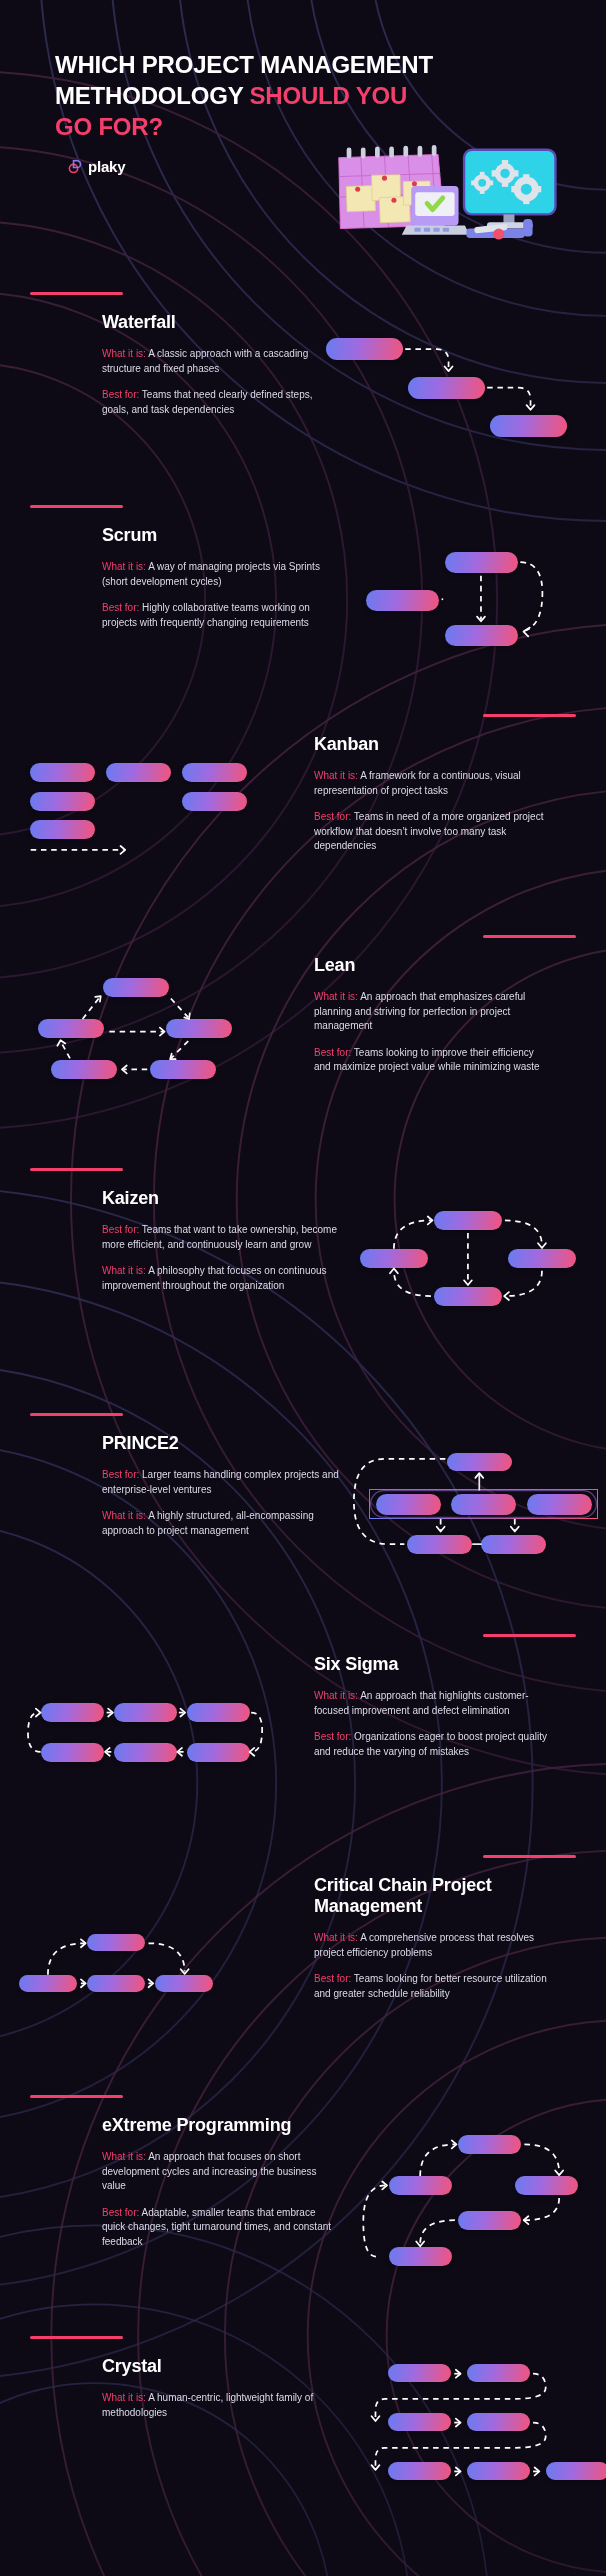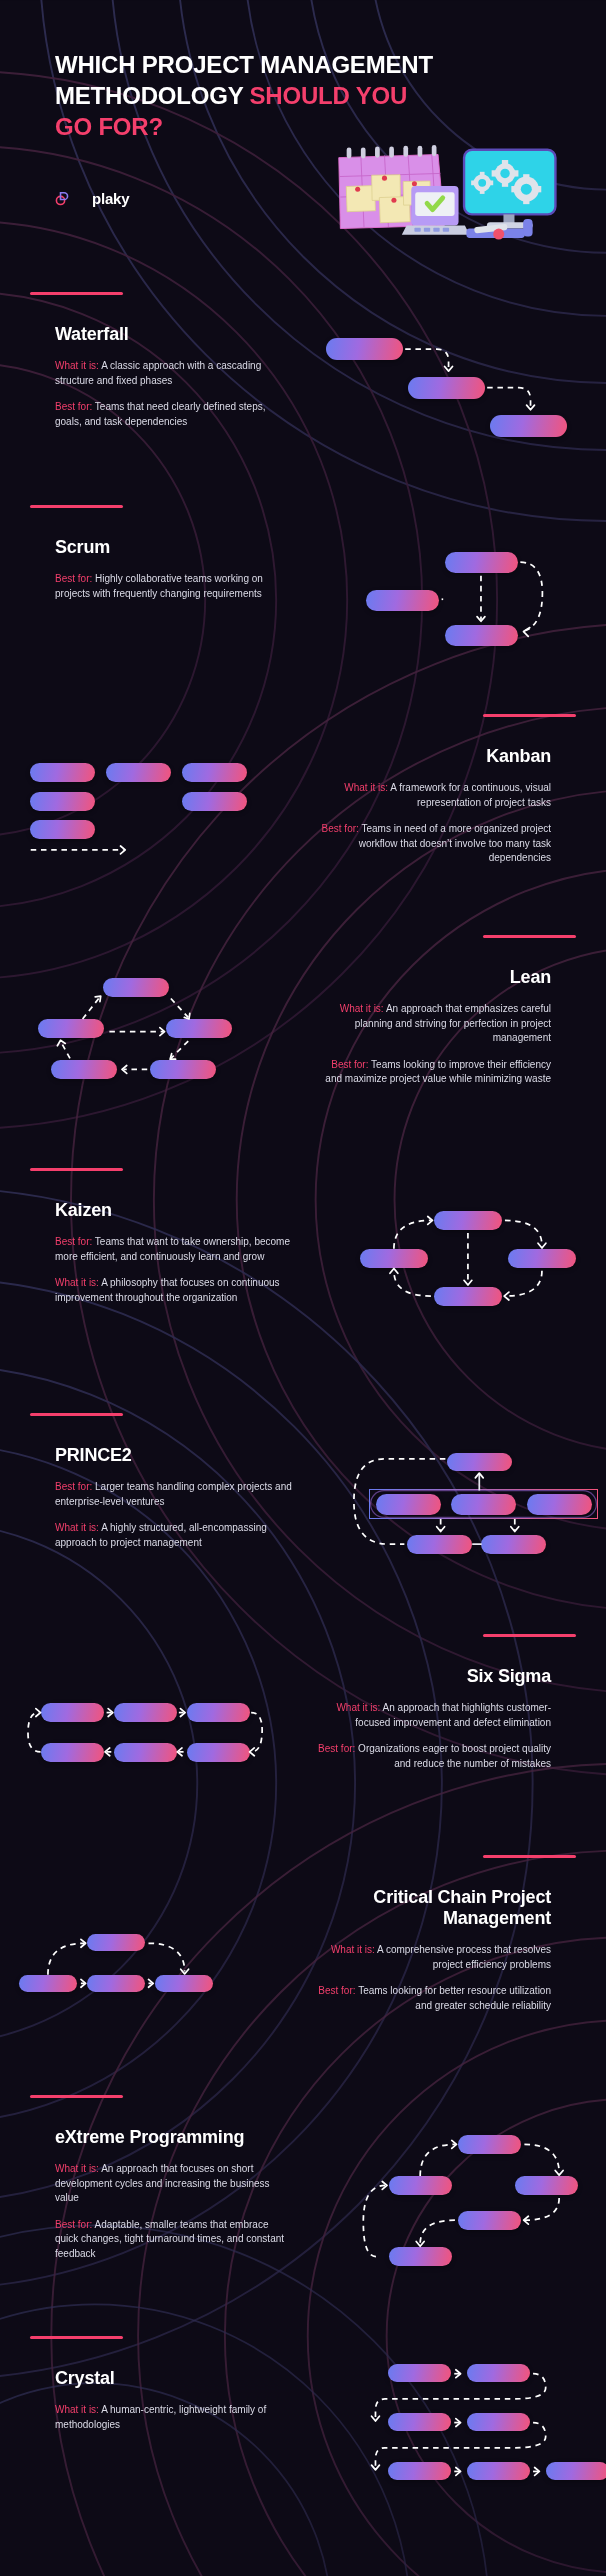--- a/index.html
+++ b/index.html
@@ -18,38 +18,38 @@
   #page { position:relative; z-index:2; width:606px; height:2576px; }
 
   
   .header { position:absolute; left:0; top:0; width:606px; height:260px; }
   .title {
     position:absolute; left:55px; top:49px; width:410px;
     font-size:24px; font-weight:bold; line-height:1.30;
     letter-spacing:-0.2px; color:#ffffff; text-transform:uppercase;
   }
   .title .hl { color:#f43f6c; }
-  .logo { position:absolute; left:55px; top:158px; display:flex; align-items:center; gap:22px;margin-top:32px; }
+  .logo { position:absolute; left:68px; top:158px; display:flex; align-items:center; gap:5px; }
   .logo-mark { width:15px; height:15px; position:relative; }
   .logo-text { font-size:15px; font-weight:bold; color:#fff; letter-spacing:-0.2px; }
 
   .hero { position:absolute; left:312px; top:140px; width:260px; height:107px; }
 
   
   .section { position:absolute; width:606px; }
   .accent {
     position:absolute; height:3.2px; width:93px; top:0;
     background:#f43f6c; border-radius:1.6px;
   }
   .sec-left .accent  { left:30px; }
   .sec-right .accent { right:30px; }
 
-  .txtcol { position:absolute; top:32px; width:237px; }
+  .txtcol { position:absolute; top:20px; width:237px;margin-left:47px; }
   .sec-left  .txtcol { left:55px;  text-align:left; }
-  .sec-right .txtcol { right:55px; text-align:right; }
+  .sec-right .txtcol { right:55px; text-align:left; }
 
   .sec-title {
     font-size:18px; font-weight:bold; color:#ffffff;
     line-height:1.18; margin-bottom:14px; letter-spacing:-0.2px;
   }
   .para { font-size:10px; line-height:1.45; color:#dcdce8; margin-bottom:12px; }
   .para .lbl { color:#f43f6c; }
   .para:last-child { margin-bottom:0; }
 
   .diagram { position:absolute; top:14px; }
@@ -256,20 +256,21 @@
         <path class="dash" d="M204 91 H244 Q259 91 259 106 V117"></path>
         <path class="arrowfill" d="M254 113 l5 6 l5 -6"></path>
       </svg>
     </div>
   </div>
 
   <div class="section sec-left" style="top:505px;height:209px;">
     <div class="accent"></div>
     <div class="txtcol">
       <div class="sec-title">Scrum</div>
+      <div class="para"><span class="lbl">What it is:</span> <span>A way of managing projects via Sprints (short development cycles)</span></div>
       <div class="para"><span class="lbl">Best for:</span> <span>Highly collaborative teams working on projects with frequently changing requirements</span></div>
     </div>
     <div class="diagram" style="width:237px;height:126px;top:47px;">
       <div class="pill" style="left:103px;top:0px;width:73px;height:20.5px;"></div>
       <div class="pill" style="left:24px;top:38px;width:73px;height:20.5px;"></div>
       <div class="pill" style="left:103px;top:73px;width:73px;height:20.5px;"></div>
       <svg class="conn" width="237" height="126" viewBox="0 0 300 160">
         <path class="dash" d="M226 13 Q254 13 254 52 Q254 92 232 100"></path>
         <path class="arrowfill" d="M238 96 l-8 5 l6 6"></path>
         <path class="dash" d="M126 60 H128"></path>
@@ -383,21 +384,21 @@
         <path class="dash" d="M118 38 H40 Q2 38 2 92 Q2 146 46 146 H66"></path>
       </svg>
     </div>
   </div>
 
   <div class="section sec-right" style="top:1634px;height:217px;">
     <div class="accent"></div>
     <div class="txtcol">
       <div class="sec-title">Six Sigma</div>
       <div class="para"><span class="lbl">What it is:</span> <span>An approach that highlights customer-focused improvement and defect elimination</span></div>
-      <div class="para"><span class="lbl">Best for:</span> <span>Organizations eager to boost project quality and reduce the number of mistakes</span></div>
+      <div class="para"><span class="lbl">Best for:</span> <span>Organizations eager to boost project quality and reduce the varying of mistakes</span></div>
     </div>
     <div class="diagram" style="width:245px;height:110px;top:55px;left:20.5px;">
       <div class="pill" style="left:20.5px;top:14px;width:63px;height:19px;"></div>
       <div class="pill" style="left:93px;top:14px;width:63px;height:19px;"></div>
       <div class="pill" style="left:166px;top:14px;width:63px;height:19px;"></div>
       <div class="pill" style="left:20.5px;top:54px;width:63px;height:19px;"></div>
       <div class="pill" style="left:93px;top:54px;width:63px;height:19px;"></div>
       <div class="pill" style="left:166px;top:54px;width:63px;height:19px;"></div>
       <svg class="conn" width="245" height="110" viewBox="0 0 310 140">
         <path class="dash" d="M108 30 H114"></path>

